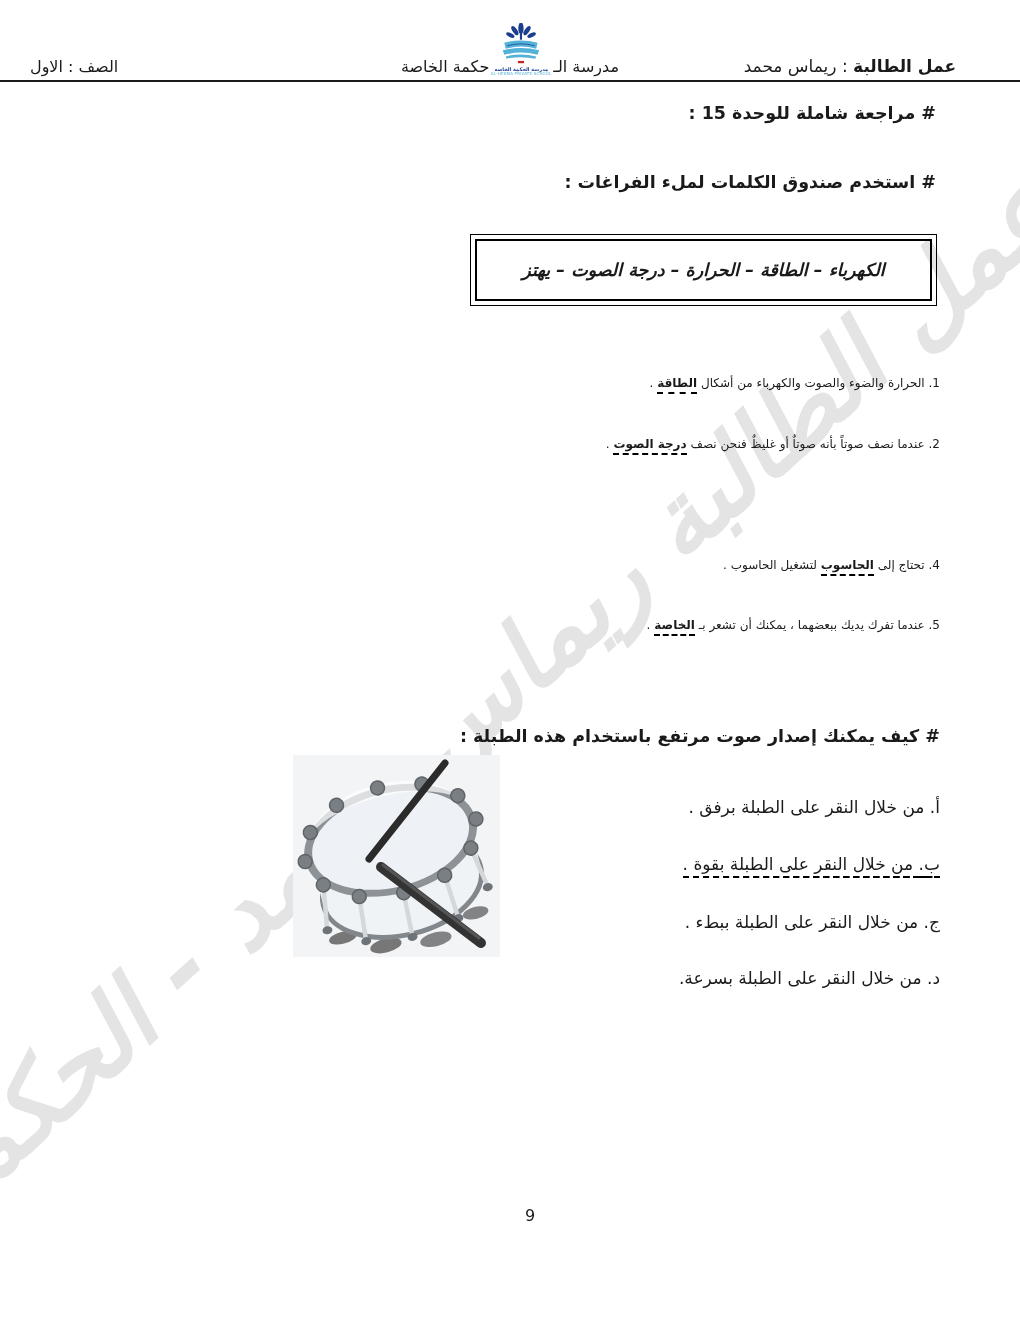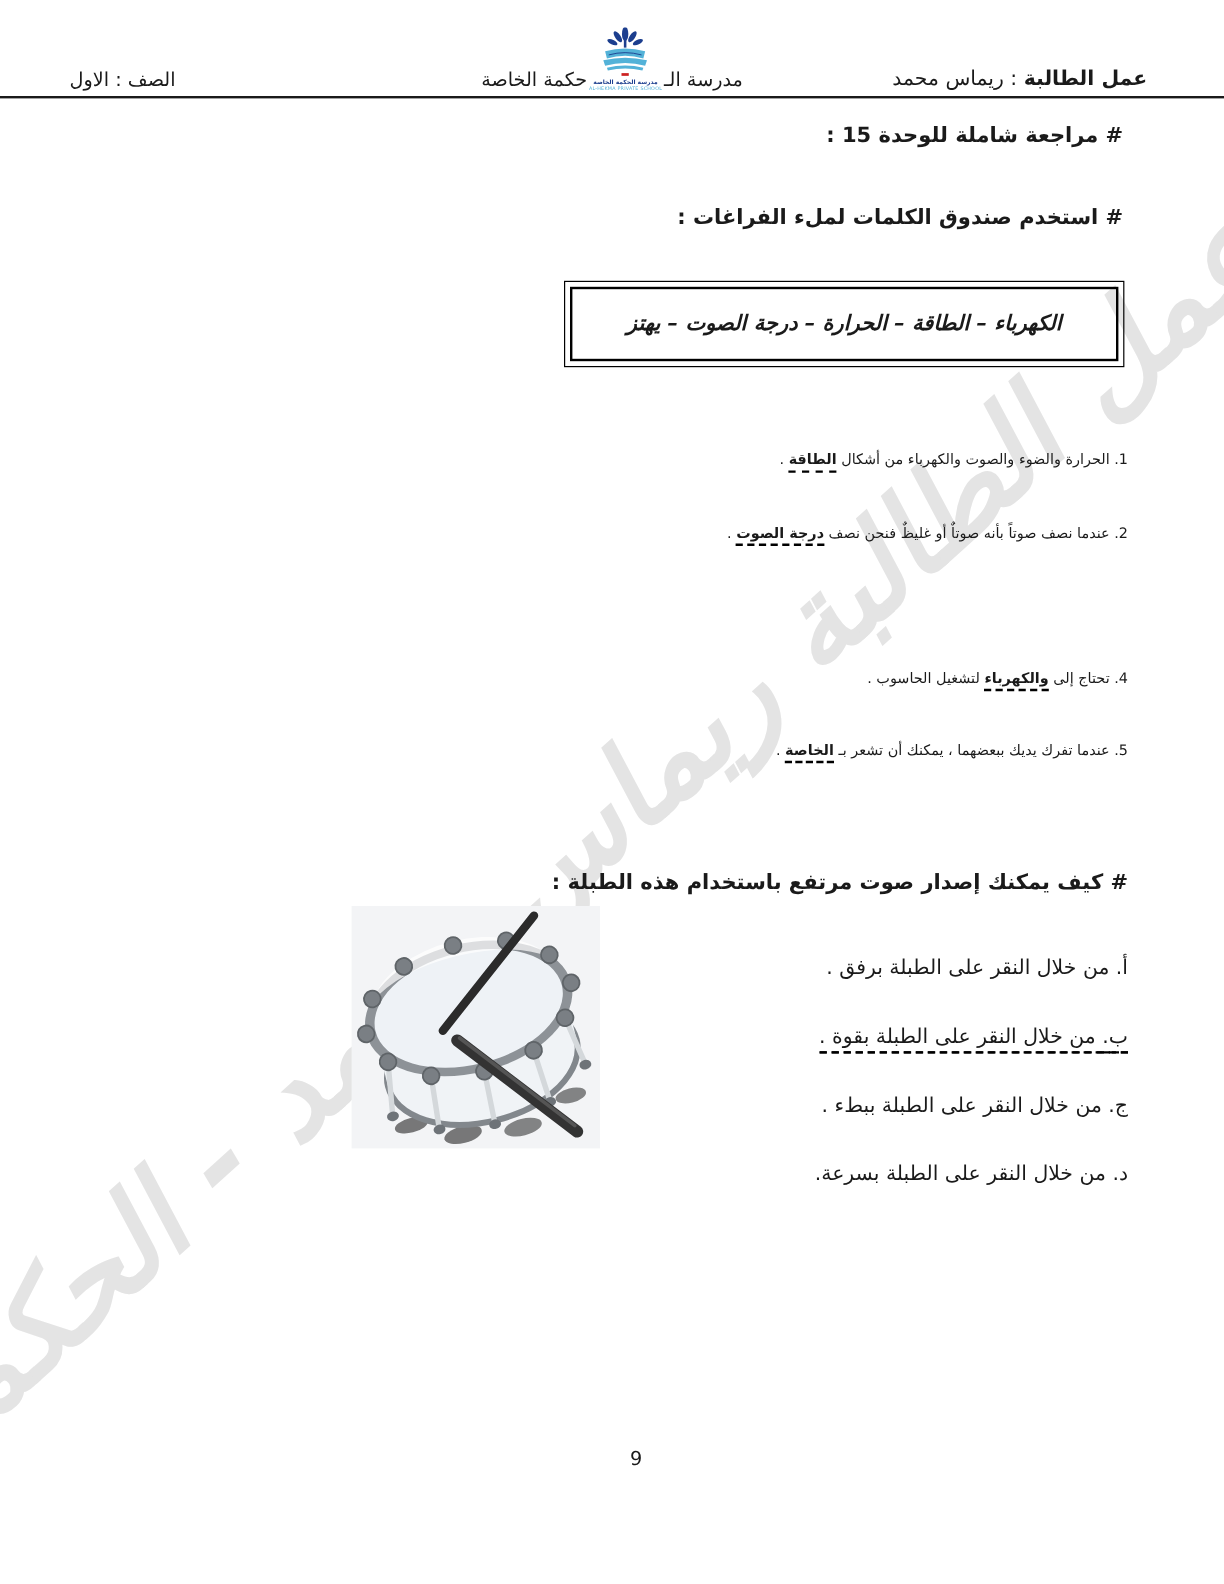--- a/index.html
+++ b/index.html
@@ -37,21 +37,21 @@
     z-index:2;
     background:transparent;
   }
   .header-right{
     position:absolute;right:64px;bottom:4px;
     direction:rtl;font-size:17px;text-align:right;
   }
   .header-right b{font-weight:bold;}
   .header-left{
     position:absolute;left:30px;bottom:4px;
-    direction:rtl;font-size:16px;margin-left:28px;
+    direction:rtl;font-size:16px;
   }
   .header-center{
     position:absolute;left:50%;bottom:4px;
     transform:translateX(-50%);
     direction:rtl;
     display:flex;align-items:flex-end;gap:4px;
     font-size:16px;
   }
   .logo-stack{
     display:flex;flex-direction:column;align-items:center;
@@ -174,21 +174,21 @@
       <span>2.</span>
       <span>عندما نصف صوتاً بأنه صوتاٌ أو غليظٌ فنحن نصف</span>
       <span class="answer">درجة الصوت</span>
       <span> .</span>
     </p>
 
 
     <p class="q" style="top:546px">
       <span>4.</span>
       <span>تحتاج إلى</span>
-      <span class="answer">والكهرباء</span>
+      <span class="answer">الحاسوب</span>
       <span> لتشغيل الحاسوب .</span>
     </p>
 
     <p class="q" style="top:606px">
       <span>5.</span>
       <span>عندما تفرك يديك ببعضهما ، يمكنك أن تشعر بـ</span>
       <span class="answer">الخاصة</span>
       <span> .</span>
     </p>
 

